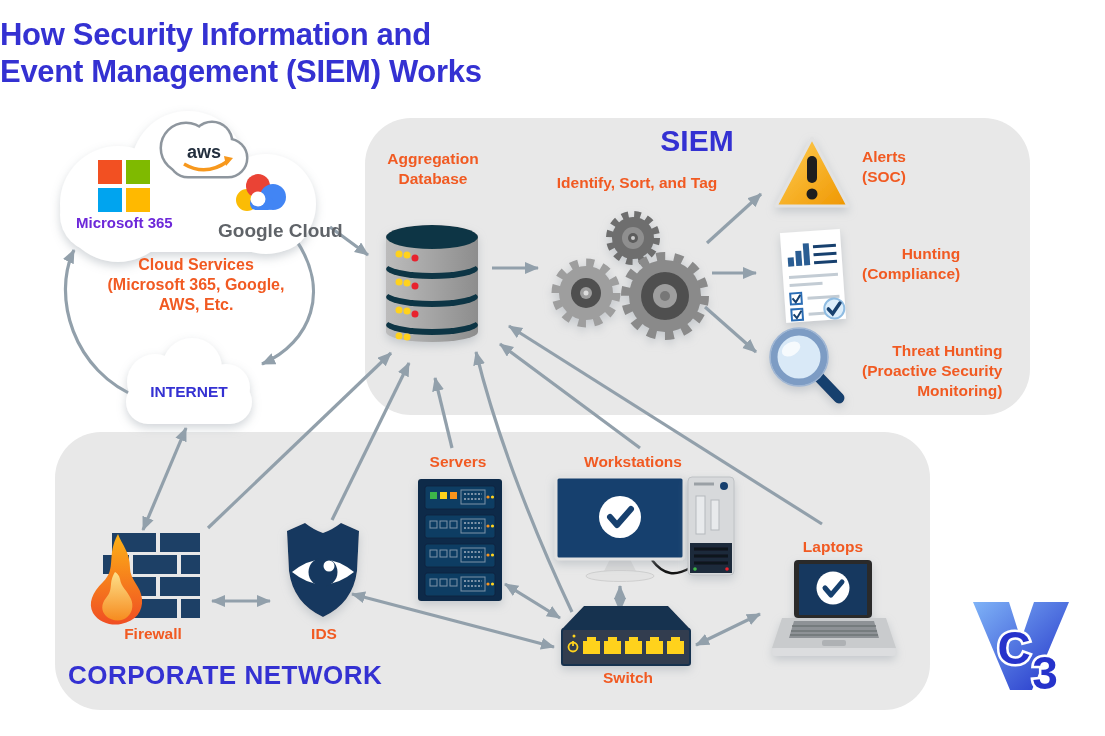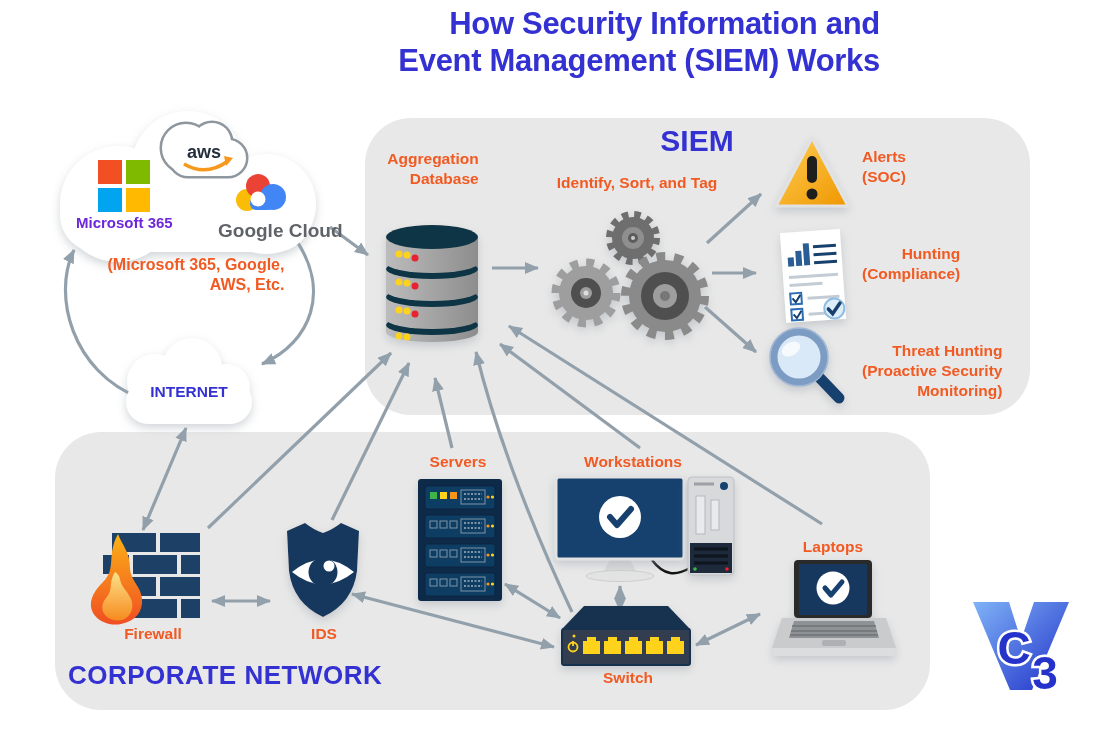--- a/index.html
+++ b/index.html
@@ -3,24 +3,24 @@
 <meta charset="utf-8">
 <style>
   html,body{margin:0;padding:0}
   body{width:1105px;height:736px;position:relative;background:#ffffff;
        font-family:"Liberation Sans",sans-serif;overflow:hidden}
   .box{position:absolute;background:#e8e8e8;border-radius:46px}
   #siem-box{left:365px;top:118px;width:665px;height:297px}
   #corp-box{left:55px;top:432px;width:875px;height:278px}
   #art{position:absolute;left:0;top:0;z-index:2}
   .txt{position:absolute;z-index:3}
-  .title{left:0;top:5px;width:880px;text-align:right;color:#3431d2;
+  .title{left:0;top:16px;width:880px;text-align:left;color:#3431d2;
          font-weight:800;font-size:31px;line-height:37px;letter-spacing:-.3px}
   .lbl{color:#f15a22;font-weight:bold;font-size:15.5px;line-height:20px;
-       text-align:right;transform:translateX(-50%);white-space:nowrap}
+       text-align:center;transform:translateX(-50%);white-space:nowrap}
   .lbl.left{text-align:right;transform:none}
   .blue{color:#3431d2;font-weight:800;white-space:nowrap}
   .center{transform:translateX(-50%)}
   .ln{display:block}
   .brand{color:#6d28d9;font-weight:600;white-space:nowrap}
 </style>
 </head>
 <body>
 
 <div class="box" id="siem-box"></div>
@@ -341,20 +341,21 @@
 
 <div class="txt title">
   <span class="ln">How Security Information and</span>
   <span class="ln">Event Management (SIEM) Works</span>
 </div>
 
 <div class="txt brand" style="left:76px;top:214px;font-size:15px">Microsoft 365</div>
 <div class="txt brand" style="left:218px;top:220px;font-size:19px;color:#5f6368">Google Cloud</div>
 
 <div class="txt lbl" style="left:196px;top:255px;font-size:16px">
+  <span class="ln">Cloud Services</span>
   <span class="ln">(Microsoft 365, Google,</span>
   <span class="ln">AWS, Etc.</span>
 </div>
 
 <div class="txt blue center" style="left:189px;top:383px;font-size:15.5px">INTERNET</div>
 
 <div class="txt blue center" style="left:697px;top:124px;font-size:30px">SIEM</div>
 
 <div class="txt lbl" style="left:433px;top:149px">
   <span class="ln">Aggregation</span>

